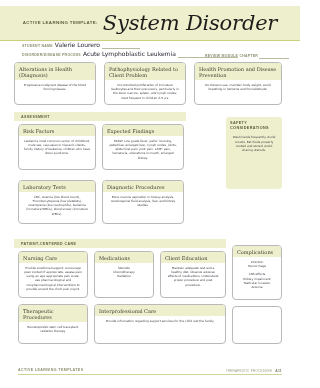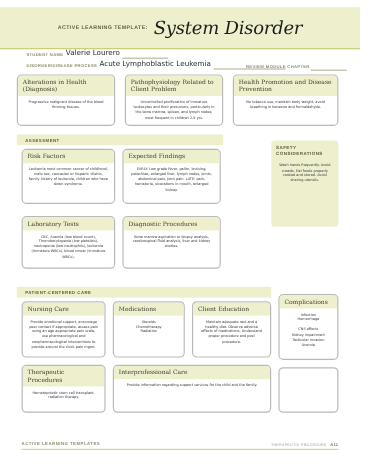--- a/index.html
+++ b/index.html
@@ -36,21 +36,21 @@
     font-size: 4.4px;
     letter-spacing: 0.35px;
     color: #5d5f3e;
     font-weight: bold;
     text-transform: uppercase;
     padding-bottom: 2px;
   }
   .alt-title {
     font-family: "DejaVu Serif", serif;
     font-style: italic;
-    font-size: 15px;
+    font-size: 21px;
     color: #1d1d1b;
     letter-spacing: -0.2px;
   }
 
   
   .info-zone {
     position: absolute;
     left: 0; top: 41px;
     width: 300px; height: 18px;
   }

